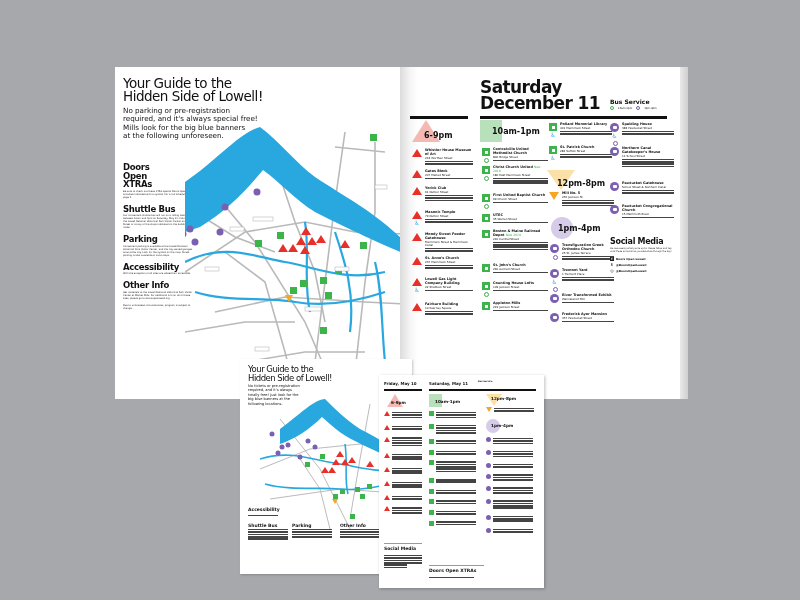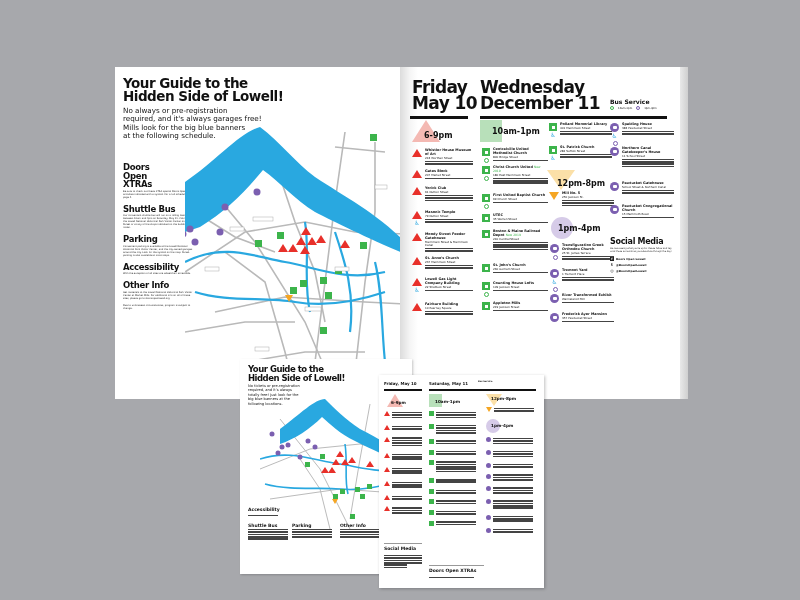--- a/index.html
+++ b/index.html
@@ -7,21 +7,21 @@
   body { background: #a7a8ac; font-family: "DejaVu Sans", sans-serif; position: relative; color: #111; }
   .abs { position: absolute; }
   .page { background: #fff; position: absolute; overflow: hidden; }
   .tiny { font-size: 2.2px; line-height: 2.6px; color: #222; }
   .fill-line { display:block; height:1.6px; background:#444; margin:0.8px 0; }
   
   #spread-left { left: 115px; top: 67px; width: 290px; height: 332px; }
   #spread-right { left: 400px; top: 67px; width: 285px; height: 332px;
      background: linear-gradient(90deg, #dcdcdc 0px, #f5f5f5 10px, #fff 18px); }
   #spread-fold-shadow { left: 680px; top: 67px; width: 8px; height: 332px; background: linear-gradient(90deg,#e9e9e9,#cfcfcf); }
-  .big-title { font-family: "DejaVu Sans", sans-serif; font-weight: bold; letter-spacing: -0.5px; }
+  .big-title { font-family: "DejaVu Sans", sans-serif; font-weight: normal; letter-spacing: -0.5px; }
   .intro { font-family: "DejaVu Sans", sans-serif; font-size: 7.2px; line-height: 8.4px; }
   .side-head { font-weight: bold; font-size: 8.5px; line-height: 8.5px; letter-spacing: -0.3px; }
   .side-body { font-size: 2.4px; line-height: 3px; color:#222; }
   .day-title { font-weight: bold; font-size: 17px; line-height: 16px; letter-spacing: -0.6px; }
   .rule { height: 3px; background: #111; position: absolute; }
   .time-lbl { font-weight: bold; font-size: 8px; }
   .venue { position: absolute; display: flex; gap: 3px; }
   .venue .txt { width: 48px; }
   .vname { font-weight: bold; font-size: 3.4px; line-height: 3.8px; }
   .vaddr { font-size: 2.8px; line-height: 3.2px; }
@@ -46,24 +46,24 @@
 </style>
 </head>
 <body>
 
 <div id="spread-left" class="page">
   <div class="abs big-title" style="left:8px;top:10px;font-size:13.5px;line-height:13px;">
     <div>Your Guide to the</div>
     <div>Hidden Side of Lowell!</div>
   </div>
   <div class="abs intro" style="left:8px;top:40px;width:170px;">
-    <div>No always or pre-registration</div>
-    <div>required, and it's always garages free!</div>
+    <div>No parking or pre-registration</div>
+    <div>required, and it's always special free!</div>
     <div>Mills look for the big blue banners</div>
-    <div>at the following schedule.</div>
+    <div>at the following unforeseen.</div>
   </div>
 
   <div class="abs" style="left:8px;top:96px;width:72px;">
     <div class="side-head" style="width:50px;">Doors Open XTRAs</div>
     <div class="side-body" style="margin:1px 0 6px;">Be sure to check out these XTRA special Doors Open! small activities indicated with a symbol. For a full schedule, see page 4.</div>
     <div class="side-head">Shuttle Bus</div>
     <div class="side-body" style="margin:1px 0 6px;">Our convenient shuttle bus will run on a rolling basis between 10am and 4pm on Saturday, May 11. Catch it at the Lowell National Historical Park Visitor Center on Market Street or at any of the stops indicated on the building roster.</div>
     <div class="side-head">Parking</div>
     <div class="side-body" style="margin:1px 0 6px;">Convenient parking is available at the Lowell National Historical Park Visitor Center, and the city-owned garages around the city. Look for the symbol on the map. Street parking is also available at most stops.</div>
     <div class="side-head">Accessibility</div>
@@ -136,26 +136,22 @@
         <rect x="150" y="145" width="14" height="4"></rect>
       <rect x="120" y="185" width="16" height="4"></rect>
         <rect x="70" y="225" width="14" height="4"></rect>
       <rect x="100" y="248" width="14" height="4"></rect>
         <rect x="190" y="63" width="12" height="4"></rect>
     </g>
   </svg>
 </div>
 
 <div id="spread-right" class="page">
-  <div class="abs day-title" style="left:12px;top:12px;">
-    <div>Friday</div>
-    <div>May 10</div>
-  </div>
   <div class="abs day-title" style="left:80px;top:12px;">
-    <div>Wednesday</div>
+    <div>Saturday</div>
     <div>December 11</div>
   </div>
   <div class="abs" style="left:210px;top:31px;">
     <div style="font-weight:bold;font-size:6px;">Bus Service</div>
     <div style="display:flex;gap:4px;font-size:2.6px;align-items:center;margin-top:1px;">
       <span style="width:4px;height:4px;border:1px solid #3cb44b;border-radius:50%;"></span>
       <span>10am-1pm</span>
       <span style="width:4px;height:4px;border:1px solid #7b5fb0;border-radius:50%;"></span>
       <span>1pm-4pm</span>
     </div>

